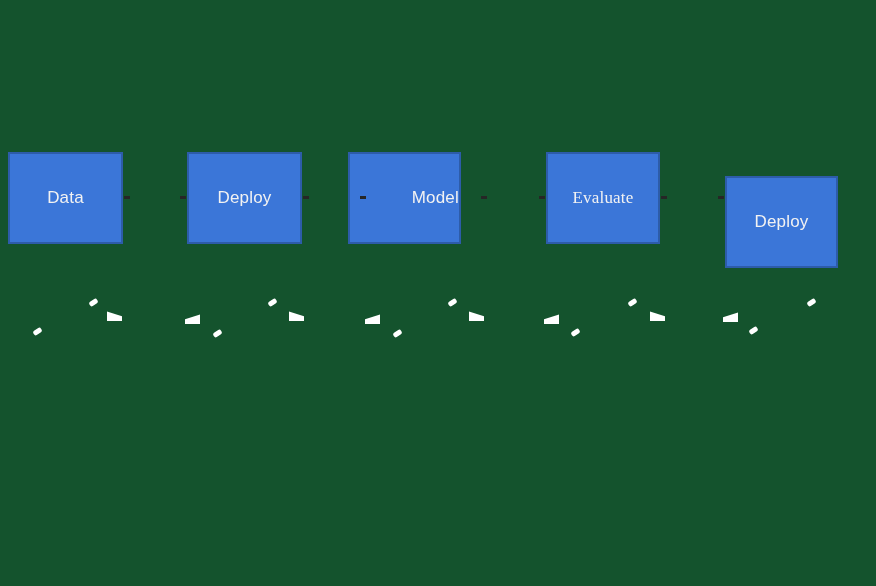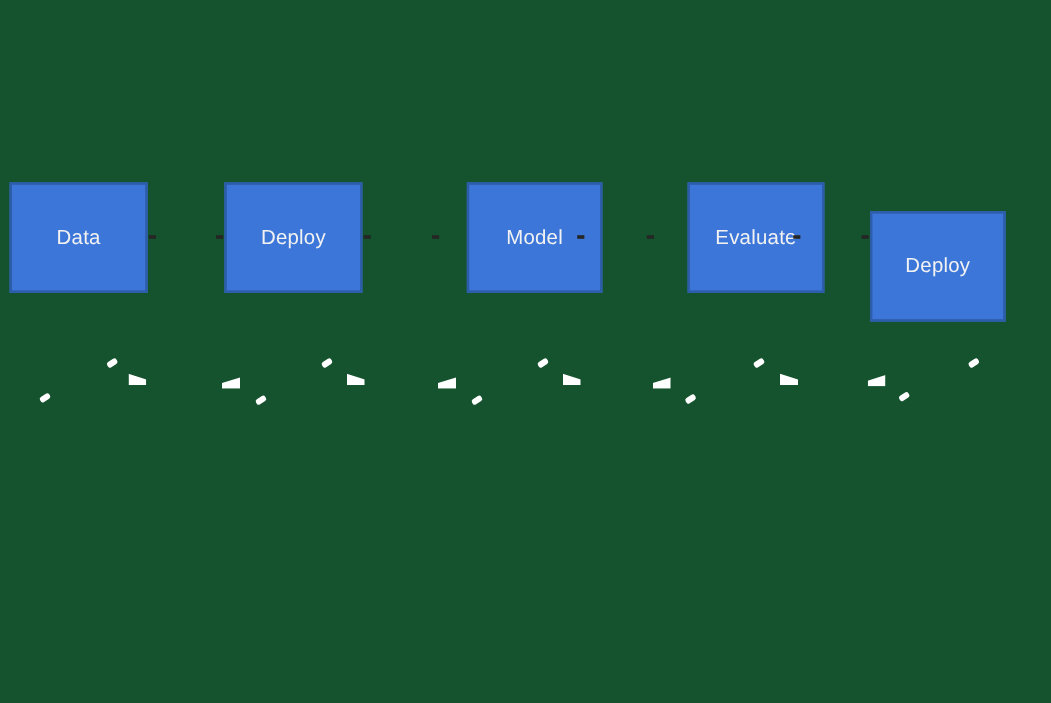--- a/index.html
+++ b/index.html
@@ -16,22 +16,22 @@
     background:#3b76d8;
     border:2px solid #2d5ca9;
     box-sizing:border-box;
     display:flex;align-items:center;justify-content:center;
     color:#f2f2f2;
     font-size:17px;
     letter-spacing:0.2px;
   }
   .node-data    {left:8px;  width:115px;}
   .node-explore {left:187px;width:115px;}
-  .node-model   {left:389px;width:113px;}
-  .node-evaluate{left:573px;width:114px;}
+  .node-model   {left:348px;width:113px;justify-content:flex-end;}
+  .node-evaluate{left:546px;width:114px;font-family:Liberation Serif, serif;}
   .node-deploy  {left:725px;width:113px;margin-top:24px;}
 
   
   .ah{position:absolute;background:#ffffff;width:15px;height:10px;}
   .ah-left {clip-path:polygon(0 5%, 100% 52%, 100% 100%, 0 100%);}
   .ah-right{clip-path:polygon(0 52%, 100% 5%, 100% 100%, 0 100%);}
 
   
   .dash{
     position:absolute;width:9px;height:5px;background:#ffffff;

